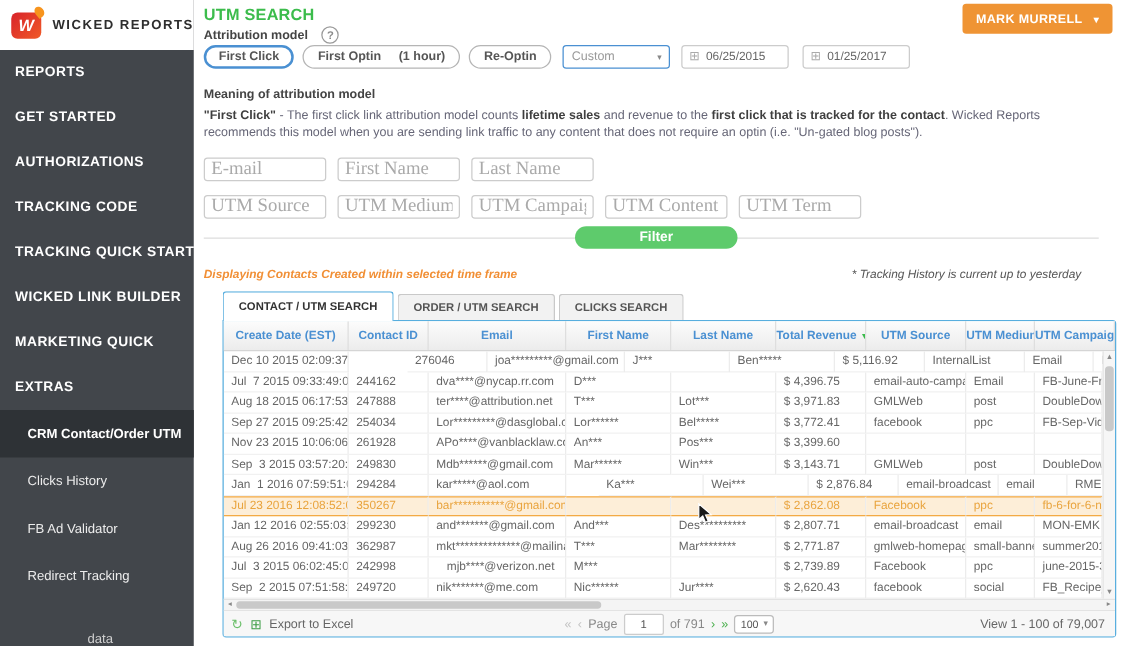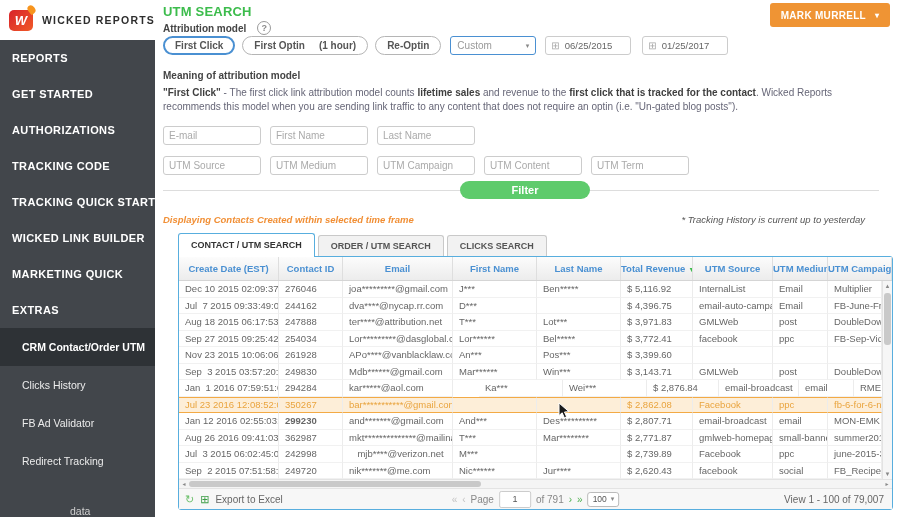--- a/index.html
+++ b/index.html
@@ -47,22 +47,22 @@
   .cal-icon{color:#aaa;font-size:10px;line-height:10px;}
 
   
   .meaning-head{position:absolute;left:163px;top:70px;font-size:10px;font-weight:bold;color:#444;}
   .meaning-p{position:absolute;left:163px;top:86px;width:716px;font-size:10px;color:#667;line-height:14px;margin:0;}
   .meaning-p b{color:#3f3f3f;}
 
   
   .filter-inputs1{position:absolute;left:163px;top:126px;display:flex;gap:9px;}
   .filter-inputs2{position:absolute;left:163px;top:156px;display:flex;gap:9px;}
-  .f-input{width:86px;height:17px;border:1px solid #ccc;border-radius:3px;font-size:10px;padding:0 5px;
-           color:#555;font-family:Liberation Sans, sans-serif;box-sizing:content-box;}
+  .f-input{width:86px;height:17px;border:1px solid #ccc;border-radius:3px;font-size:15px;padding:0 5px;
+           color:#555;font-family:Liberation Serif, serif;box-sizing:content-box;}
   .f-input::placeholder{color:#aaa;}
   .divider{position:absolute;left:163px;top:190px;width:716px;border-top:1px solid #ddd;}
   .filter-btn{position:absolute;left:460px;top:181px;width:130px;height:18px;background:var(--filter_green,#5ecb6c);
            border:none;border-radius:12px;color:#fff;font-weight:bold;font-size:11px;font-family:inherit;cursor:pointer;}
 
   
   .note-left{position:absolute;left:163px;top:214px;font-size:9.5px;font-style:italic;font-weight:bold;
              color:var(--note_orange,#f18f35);}
   .note-right{position:absolute;right:32px;top:214px;font-size:9.5px;font-style:italic;color:#555;}
   .tabs{position:absolute;left:178px;top:233px;display:flex;align-items:flex-end;gap:3px;height:23px;z-index:2;}
@@ -218,21 +218,21 @@
         <div class="th" style="width: 84px;"><span>First Name</span></div>
         <div class="th" style="width: 84px;"><span>Last Name</span></div>
         <div class="th" style="width: 72px;"><span>Total Revenue</span><span class="sort-icon">▼</span></div>
         <div class="th" style="width: 80px;"><span>UTM Source</span></div>
         <div class="th" style="width: 55px;"><span>UTM Medium</span></div>
         <div class="th" style="width: 64px;"><span>UTM Campaign</span></div>
       </div>
     <div class="tbody" id="tbody">
         <div class="tr">
           <div class="td" style="width: 100px;">Dec 10 2015 02:09:37:000PM</div>
-          <div class="td" style="width: 64px;">276046</div>
+          <div class="td" style="width: 64px; margin-left: 47px;">276046</div>
           <div class="td" style="width: 110px;">joa*********@gmail.com</div>
           <div class="td" style="width: 84px;">J***</div>
           <div class="td" style="width: 84px;">Ben*****</div>
           <div class="td" style="width: 72px;">$ 5,116.92</div>
           <div class="td" style="width: 80px;">InternalList</div>
           <div class="td" style="width: 55px;">Email</div>
           <div class="td" style="width: 54px;">Multiplier</div>
         </div>
         <div class="tr">
           <div class="td" style="width: 100px;">Jul  7 2015 09:33:49:000PM</div>
@@ -306,21 +306,21 @@
           <div class="td" style="width: 110px;">bar***********@gmail.com</div>
           <div class="td" style="width: 84px;"></div>
           <div class="td" style="width: 84px;"></div>
           <div class="td" style="width: 72px;">$ 2,862.08</div>
           <div class="td" style="width: 80px;">Facebook</div>
           <div class="td" style="width: 55px;">ppc</div>
           <div class="td" style="width: 54px;">fb-6-for-6-no</div>
         </div>
         <div class="tr">
           <div class="td" style="width: 100px;">Jan 12 2016 02:55:03:000PM</div>
-          <div class="td" style="width: 64px; font-weight: bold;">299230</div>
+          <div class="td" style="width: 64px;">299230</div>
           <div class="td" style="width: 110px;">and*******@gmail.com</div>
           <div class="td" style="width: 84px;">And***</div>
           <div class="td" style="width: 84px;">Des**********</div>
           <div class="td" style="width: 72px;">$ 2,807.71</div>
           <div class="td" style="width: 80px;">email-broadcast</div>
           <div class="td" style="width: 55px;">email</div>
           <div class="td" style="width: 54px;">MON-EMK</div>
         </div>
         <div class="tr">
           <div class="td" style="width: 100px;">Aug 26 2016 09:41:03:000AM</div>

